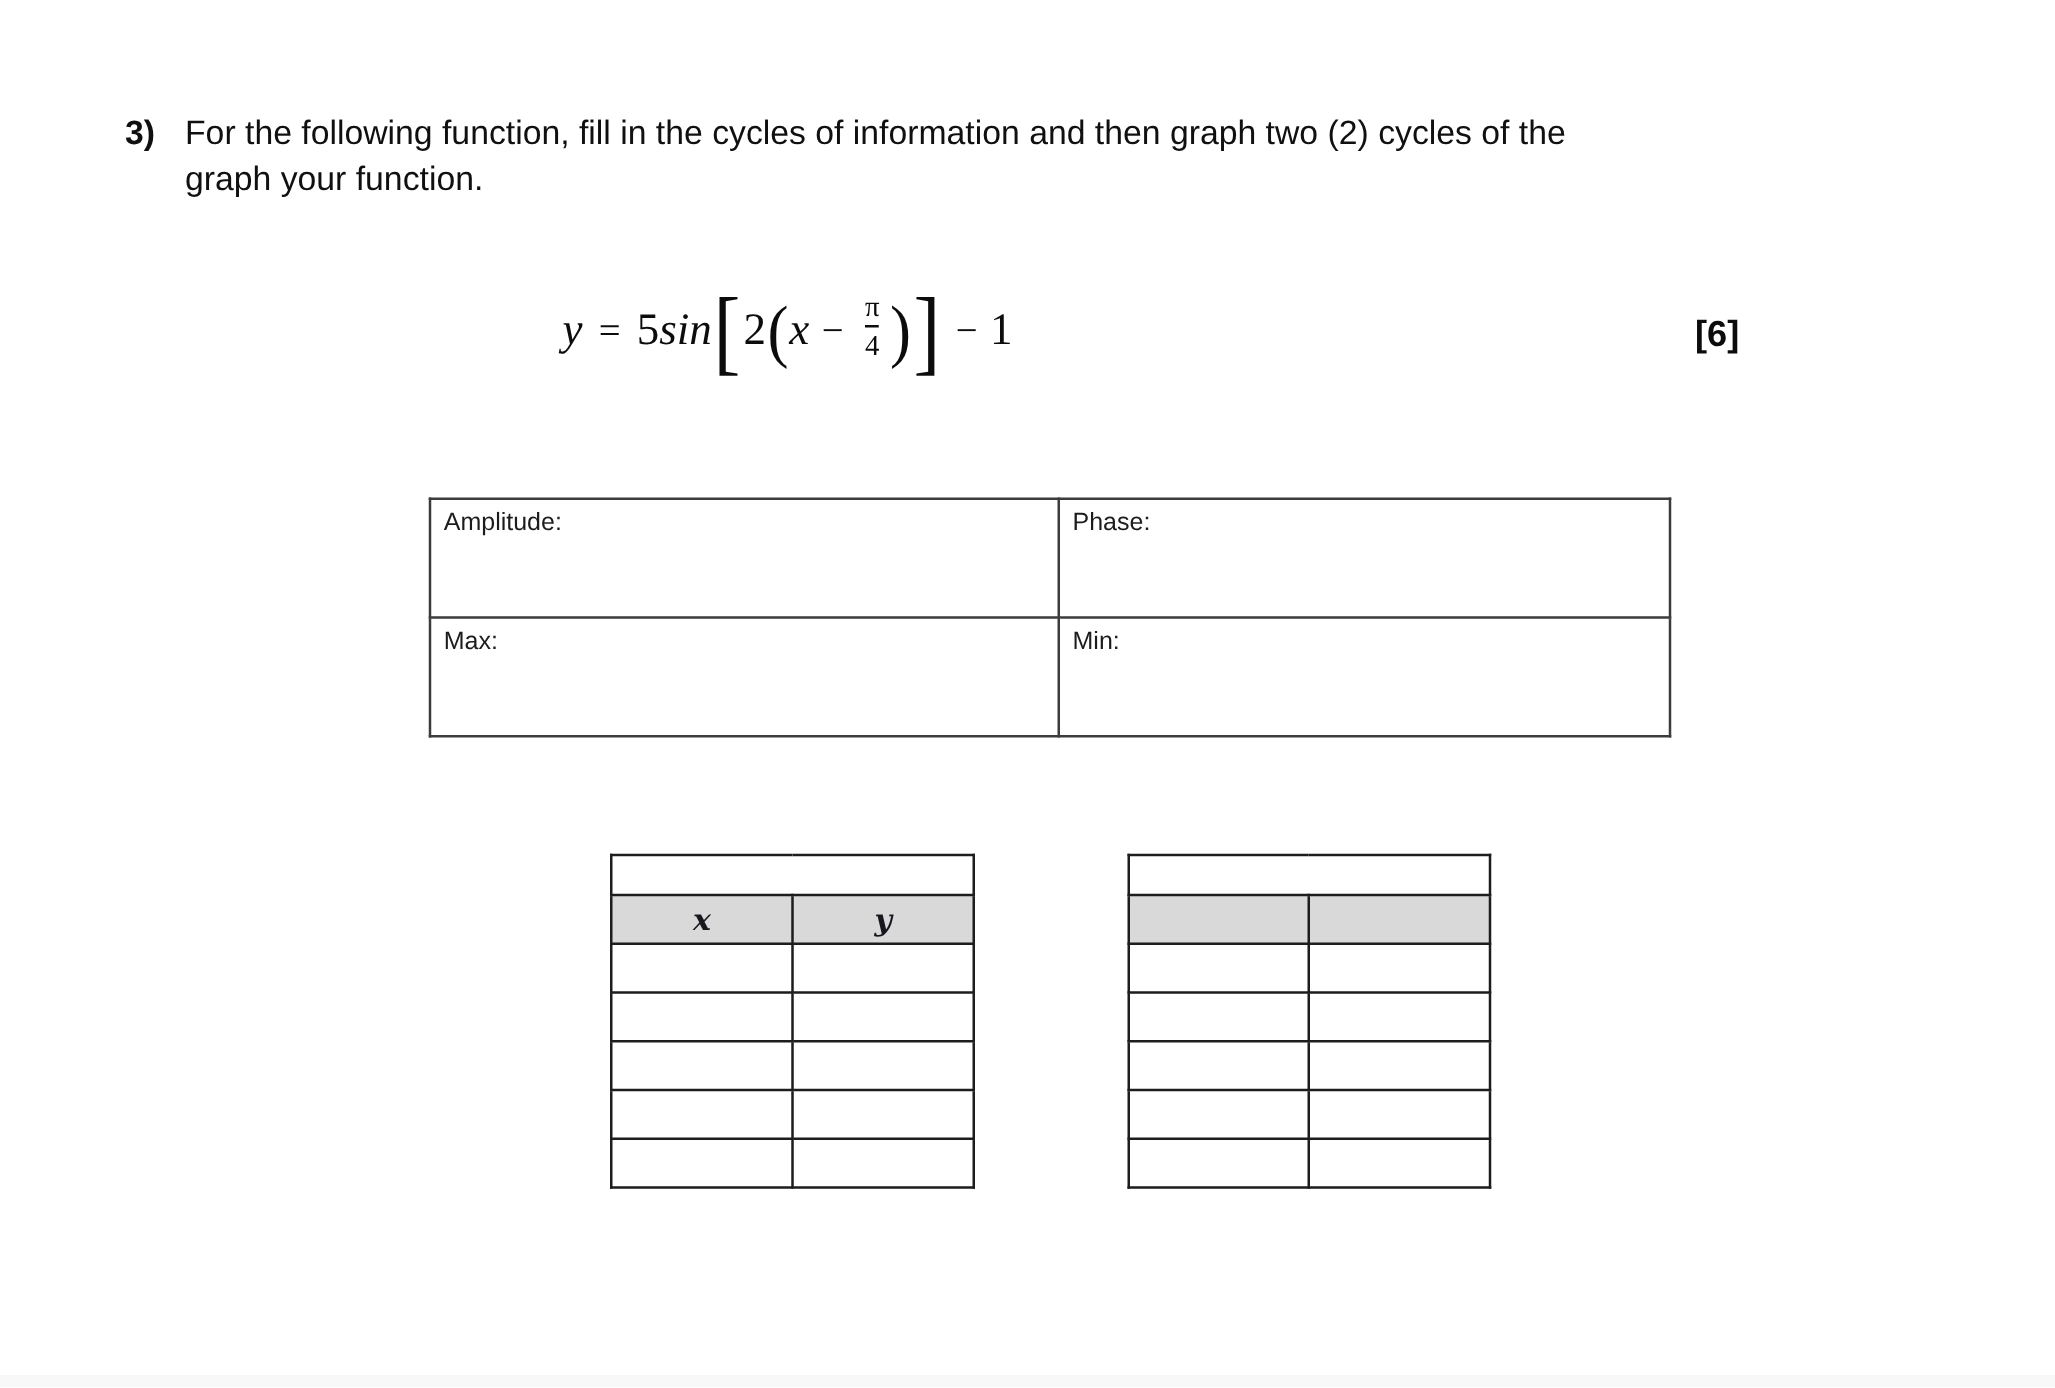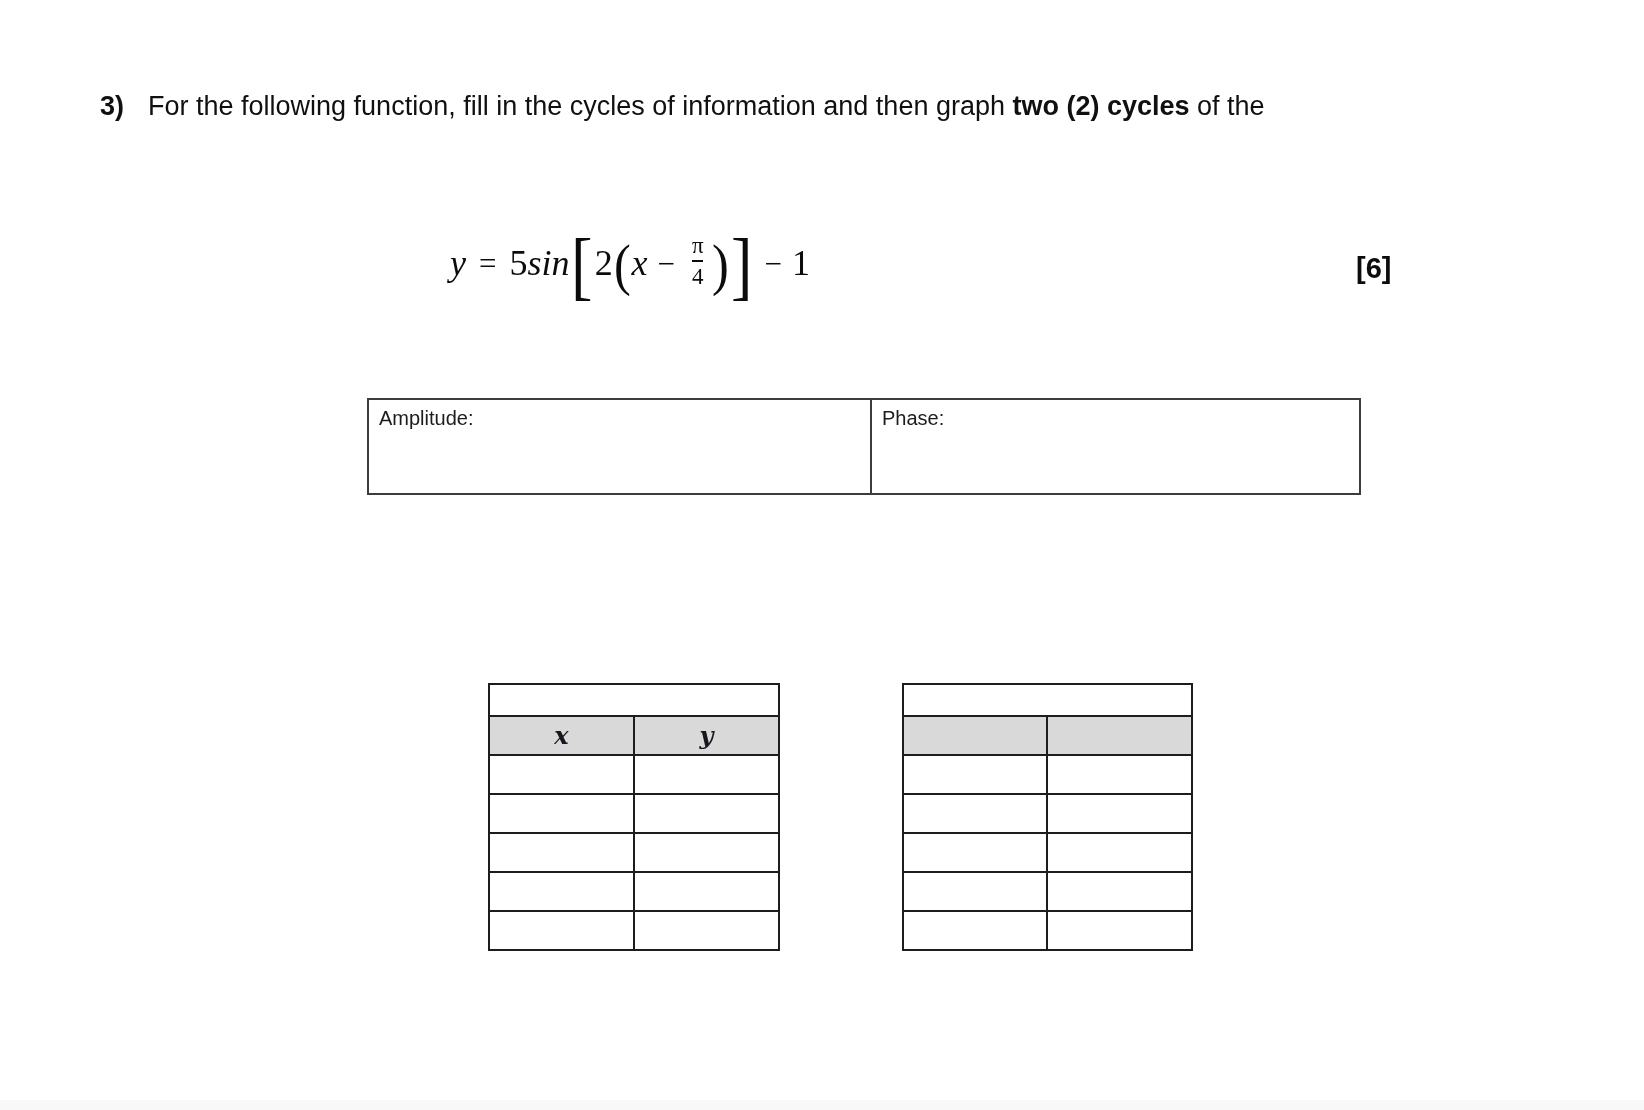--- a/index.html
+++ b/index.html
@@ -12,21 +12,21 @@
     overflow:hidden;
   }
 
   
   .question{
     position:absolute;left:100px;top:88px;
     display:flex;
     font-size:27px;line-height:37px;color:#101010;
   }
   .qnum{font-weight:700;width:48px;flex:0 0 48px;}
-  .qline b{font-weight:700;}
+  .qline b{font-weight:400;}
 
   
   .formula{
     position:absolute;left:450px;top:221px;height:84px;
     display:flex;align-items:center;
     font-family:"Liberation Serif",serif;
     font-size:36px;color:#0c0c0c;line-height:1;
   }
   .mi{font-style:italic;}
   .op{font-size:31px;margin:0 13px;}
@@ -39,21 +39,21 @@
 
   .marks{
     position:absolute;left:1356px;top:252px;
     font-size:29px;font-weight:700;color:#0c0c0c;
   }
 
   
   table{border-collapse:collapse;}
   .info-table{
     position:absolute;left:343px;top:398px;
-    width:992px;table-layout:fixed;margin-left:24px;
+    width:992px;table-layout:fixed;
   }
   .info-table td{
     border:2px solid #3c3c3c;
     vertical-align:top;
     height:79px;
     padding:7px 10px;
     font-size:20px;color:#1c1c1c;
     font-family:"Liberation Sans",sans-serif;
   }
   .info-table col.c1{width:503px;}
@@ -86,20 +86,21 @@
 </style>
 </head>
 <body>
 
 <div class="screen">
 
   <div class="question">
     <div class="qnum">3)</div>
     <div>
       <div class="qline"><span>For the following function, fill in the cycles of information and then graph </span><b>two (2) cycles</b><span> of the</span></div>
+      <div class="qline">graph your function.</div>
     </div>
   </div>
 
   <div class="formula">
     <span class="mi">y</span>
     <span class="op">=</span>
     <span>5</span>
     <span class="mi">sin</span>
     <span class="big-bracket">[</span>
     <span>2</span>
@@ -121,20 +122,24 @@
   <table class="info-table">
     <colgroup>
         <col class="c1">
         <col class="c2">
       </colgroup>
     <tbody>
         <tr>
       <td>Amplitude:</td>
       <td>Phase:</td>
     </tr>
+    <tr>
+      <td>Max:</td>
+      <td>Min:</td>
+    </tr>
   </tbody>
     </table>
 
   <table class="mini-table mini-left">
     <colgroup>
         <col style="width:145px">
         <col style="width:145px">
       </colgroup>
     <tbody>
         <tr>

